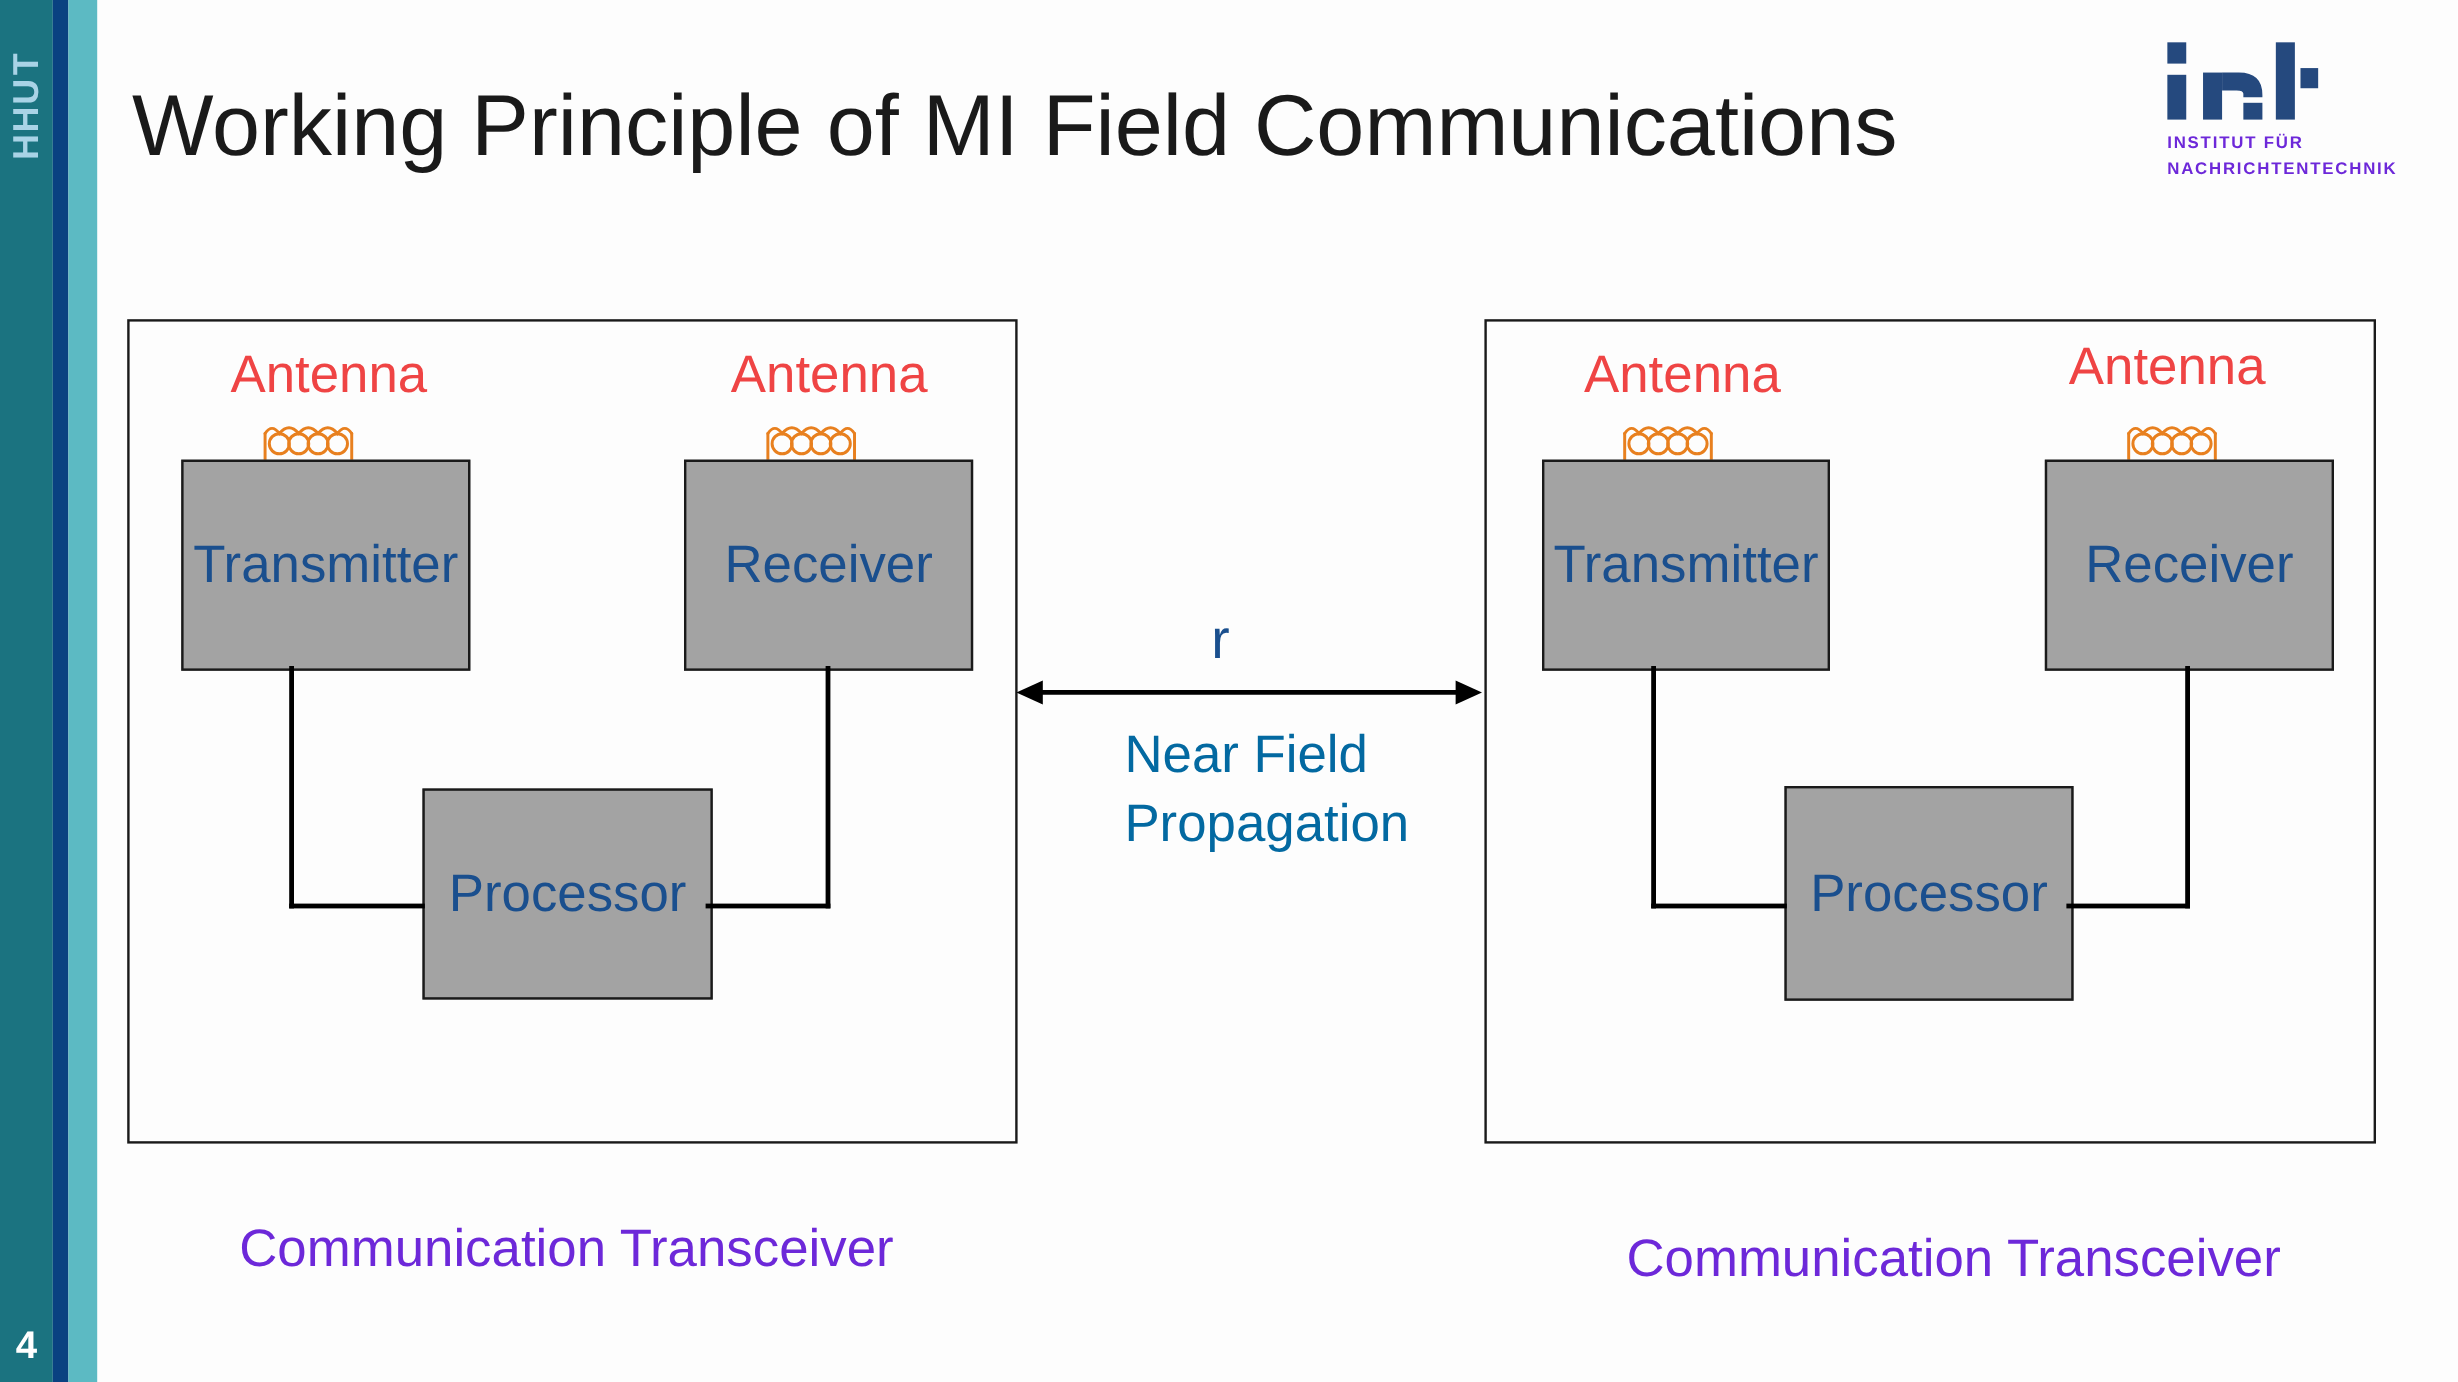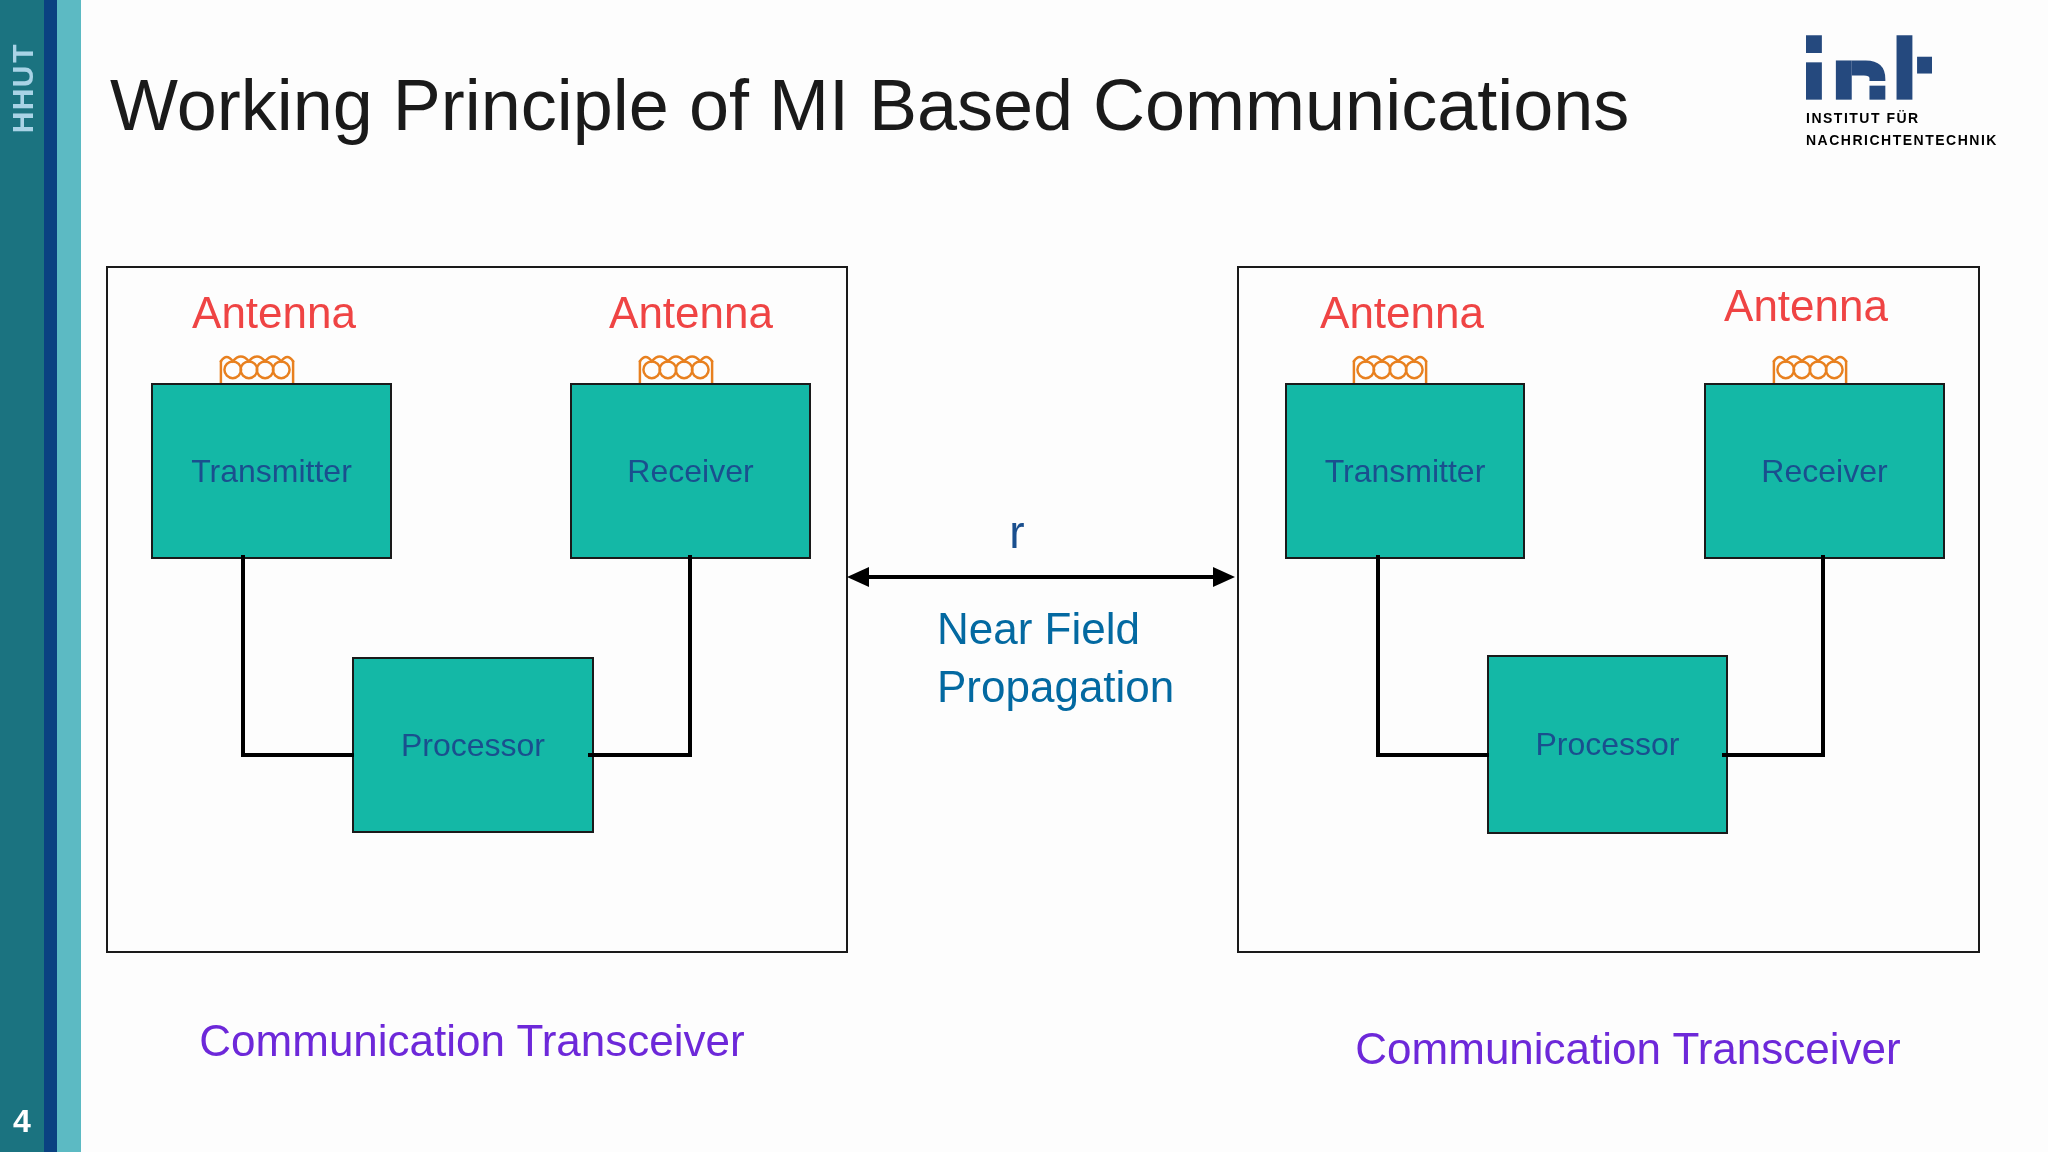--- a/index.html
+++ b/index.html
@@ -15,27 +15,27 @@
   .tuhh-letter{display:block;width:44px;height:23px;line-height:23px;text-align:center;
     font-size:30px;font-weight:bold;color:#a9d3e6;transform:rotate(-90deg);}
   .page-num{position:absolute;left:0;top:1103px;width:44px;text-align:center;
     color:#ffffff;font-size:32px;font-weight:bold;}
   
   .title{position:absolute;left:110px;top:64px;width:1600px;
     font-size:72px;color:#1a1a1a;letter-spacing:0;white-space:nowrap;}
   
   .logo{position:absolute;left:1806px;top:34px;width:230px;color:#25497e;}
   .logo svg{display:block;}
-  .logo-line{font-size:14px;font-weight:bold;letter-spacing:1.5px;color:#000000;margin-top:6px;white-space:nowrap;}
+  .logo-line{font-size:14px;font-weight:bold;letter-spacing:1.5px;color:#6d28d9;margin-top:6px;white-space:nowrap;}
   .logo-line.first{margin-top:10px;}
   
   .outer-box{position:absolute;border:2px solid #1a1a1a;background:#fdfdfd;}
-  .inner-box{position:absolute;border:2px solid #1a1a1a;background:#14b8a6;
+  .inner-box{position:absolute;border:2px solid #1a1a1a;background:#a3a3a3;
     display:flex;align-items:center;justify-content:center;
-    color:#1a4f8e;font-size:32px;white-space:nowrap;}
+    color:#1a4f8e;font-size:44px;white-space:nowrap;}
   .antenna-label{position:absolute;transform:translateX(-50%);
     color:#ef4444;font-size:44px;white-space:nowrap;}
   .coil{position:absolute;width:84px;height:38px;transform:translateX(-50%);}
   .conn{position:absolute;background:#000;}
   .caption{position:absolute;transform:translateX(-50%);
     color:#6d28d9;font-size:44px;white-space:nowrap;}
   .dist-label{position:absolute;transform:translateX(-50%);
     color:#1a4f8e;font-size:46px;}
   .arrow{position:absolute;left:845px;top:563px;}
   .nearfield{position:absolute;left:937px;top:600px;
@@ -50,21 +50,21 @@
   <div class="side-blue"></div>
   <div class="side-light"></div>
   <div class="tuhh">
       <span class="tuhh-letter">T</span>
       <span class="tuhh-letter">U</span>
       <span class="tuhh-letter">H</span>
       <span class="tuhh-letter">H</span>
     </div>
   <div class="page-num">4</div>
 
-  <div class="title">Working Principle of MI Based Communications</div>
+  <div class="title">Working Principle of MI Field Communications</div>
 
   <div class="logo">
     <svg width="126" height="66" viewBox="0 0 135 70" fill="#25497e" xmlns="http://www.w3.org/2000/svg">
       <rect x="0" y="1" width="17" height="19"></rect>
       <rect x="0" y="30" width="17" height="40"></rect>
       <rect x="32" y="28" width="17" height="42"></rect>
       <path d="M49 28 L64 28 Q85 28 85 48 L85 50 L68 50 L68 47 Q68 44 62 44 L49 44 Z"></path>
       <rect x="68" y="55" width="17" height="15"></rect>
       <rect x="97" y="1" width="17" height="69"></rect>
       <rect x="119" y="24" width="16" height="18"></rect>

